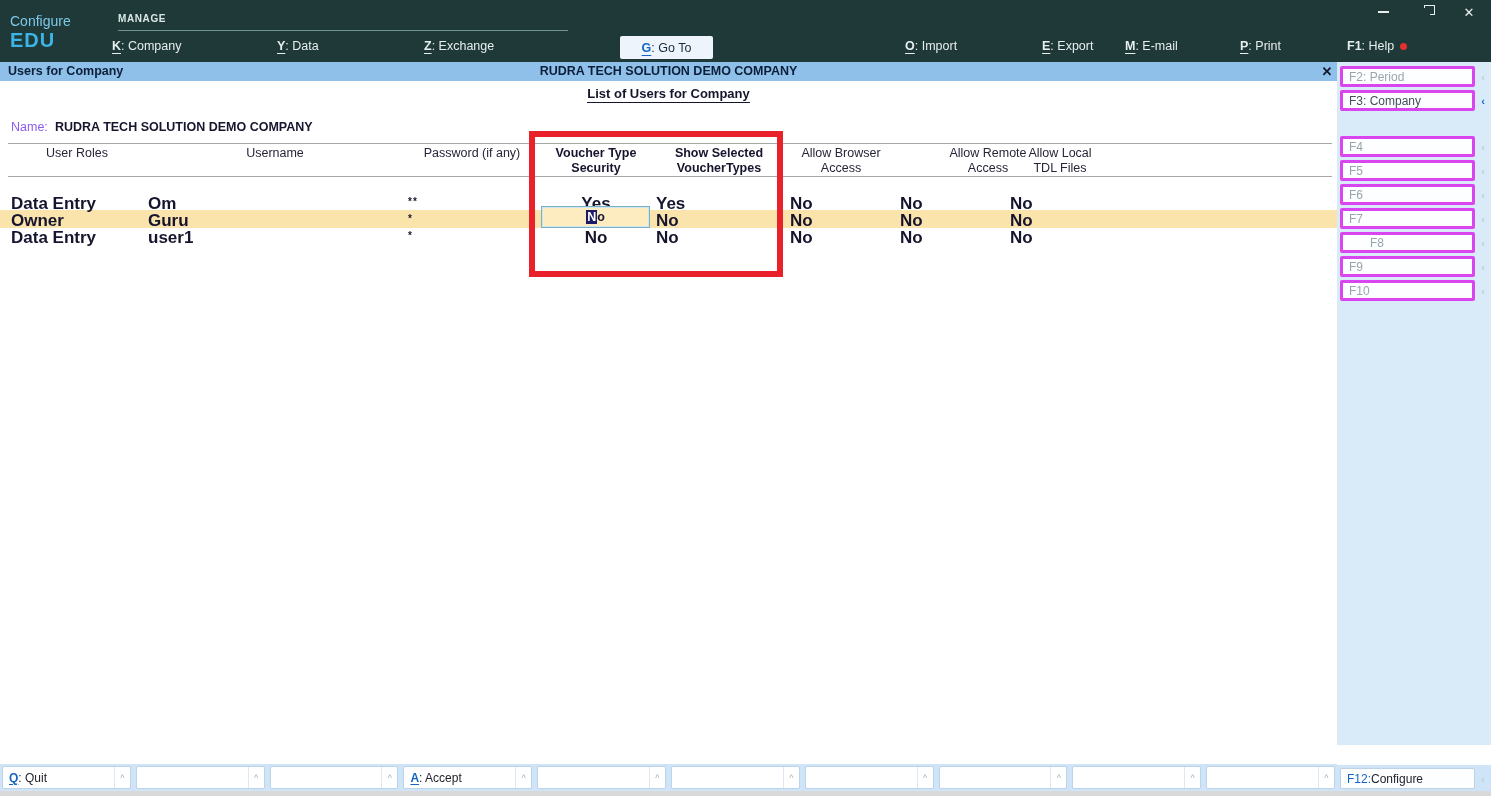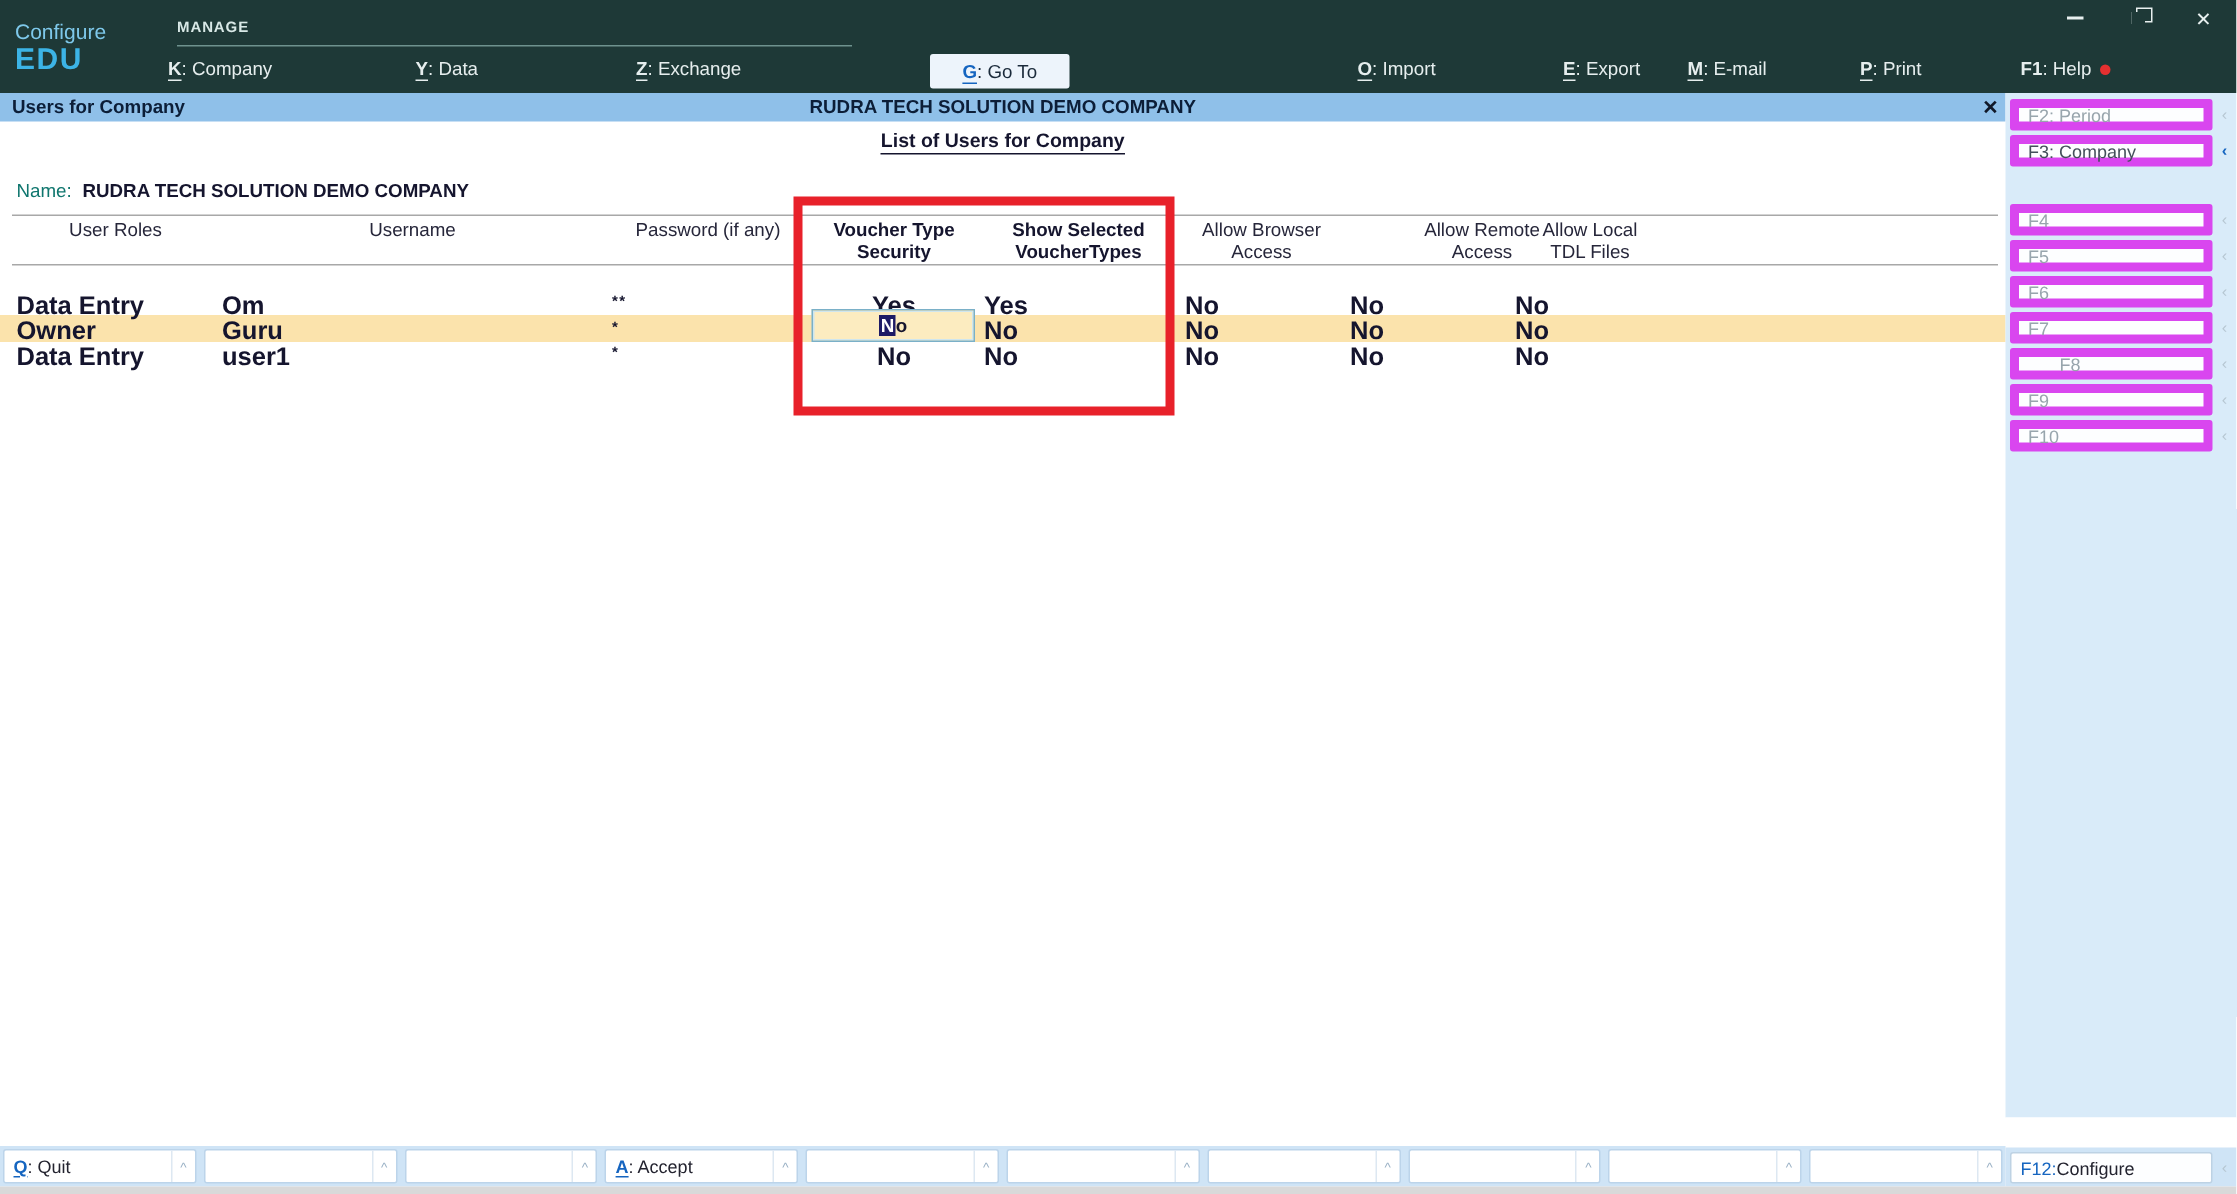--- a/index.html
+++ b/index.html
@@ -32,42 +32,42 @@
   
   #titlebar { left:0; top:62px; width:1337px; height:19px; background:#8fc0e9; color:#0c1e38; }
   #titlebar-left { left:8px; top:64px; font-size:12.5px; font-weight:bold; color:#0c1e38; }
   #titlebar-center { left:0; top:64px; width:1337px; text-align:center; font-size:12.5px; font-weight:bold; color:#0c1e38; }
   #titlebar-close { left:1317px; top:62px; width:20px; height:19px; display:flex; align-items:center; justify-content:center;
                     font-size:13px; font-weight:bold; color:#101828; cursor:default; }
 
   
   #heading { left:0; top:86px; width:1337px; text-align:center; font-size:13px; font-weight:bold; color:#15152e; }
   #heading span { border-bottom:1px solid #15152e; padding-bottom:1px;margin-top:28px; }
-  #name-label { left:11px; top:120px; font-size:12.5px; color:#0f766e; }
+  #name-label { left:11px; top:120px; font-size:12.5px; color:#8b5cf6; }
   #name-value { left:55px; top:120px; font-size:12.5px; font-weight:bold; color:#15152e; }
   .rule { position:absolute; left:8px; width:1324px; height:1px; background:#a8a8a8; }
   .th { position:absolute; top:146px; width:140px; text-align:center; font-size:12.5px; line-height:15px; color:#26263a; }
   .th.b { font-weight:bold; color:#15152e; }
   #row-highlight { left:0; top:210px; width:1337px; height:18px; background:#fbe3ac; }
   .cell { position:absolute; font-size:17px; font-weight:bold; color:#15152e; white-space:nowrap; }
   .cell.pw { font-size:10px; letter-spacing:1px; }
   .cell.ctr { width:110px; text-align:center; }
   #sel-cell { left:541px; top:206px; width:109px; height:22px; background:#fcecc0; border:1px solid #7ab0c8;
               box-shadow:0 0 0 1px #cfe6ee inset; display:flex; align-items:center; justify-content:center;
               font-size:12.5px; font-weight:bold; color:#15152e; }
   #sel-cell .cursor { background:#1d1b66; color:#ffffff; padding:0 1px; }
 
   
   #red-rect { left:529px; top:131px; width:254px; height:146px; border:6px solid #e8212a; z-index:60; pointer-events:none; }
 
   
   #sidebar { left:1337px; top:62px; width:154px; height:683px; background:#d9ebf9; }
   #sidebar-white-gap { left:1337px; top:745px; width:154px; height:20px; background:#ffffff; }
   #sidebar-bottom { left:1337px; top:765px; width:154px; height:26px; background:#cfe4f6; }
-  .sbtn { position:absolute; left:1340px; width:135px; height:21px; background:#fdfeff; border:6px solid #d946ef;
+  .sbtn { position:absolute; left:1340px; width:135px; height:21px; background:#fdfeff; border:3px solid #d946ef;
           border-radius:2px; font-size:12px; display:flex; align-items:center; padding-left:6px; white-space:nowrap; }
   .sbtn.disabled { color:#98a5ad; }
   .sbtn.enabled { color:#44505c; }
   .schev { position:absolute; left:1477px; width:12px; height:21px; font-size:11px; color:#b6c6d2;
            display:flex; align-items:center; justify-content:center; }
   .schev.active { color:#1565c0; font-weight:bold; }
   #configure-btn { position:absolute; left:1340px; top:768px; width:135px; height:21px; background:#fdfeff;
                    border:1px solid #bdd2e4; border-radius:2px; font-size:12px; color:#23232f;
                    display:flex; align-items:center; padding-left:6px; white-space:nowrap; }
   #configure-btn .fk { color:#1565c0; }

